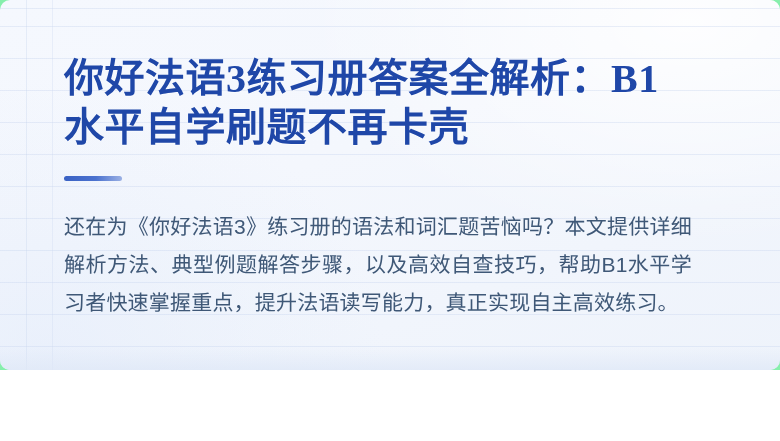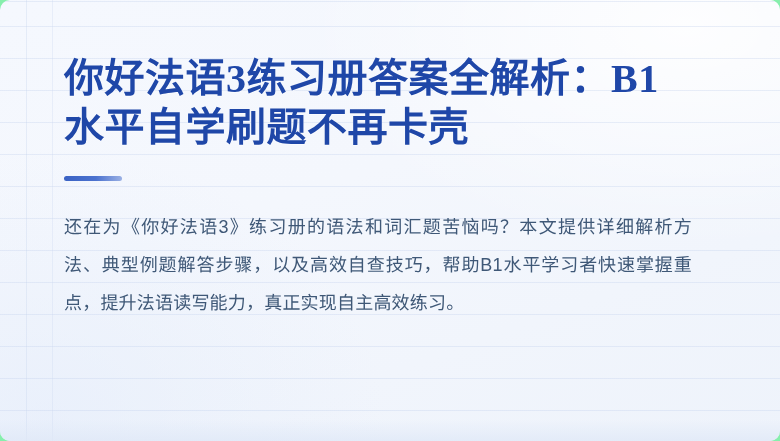--- a/index.html
+++ b/index.html
@@ -8,21 +8,21 @@
     padding: 0;
     background: #ffffff;
   }
   body {
     font-family: "Liberation Sans", "DejaVu Sans", sans-serif;
   }
 
   .canvas {
     position: relative;
     width: 780px;
-    height: 441px;
+    height: 370px;
     overflow: hidden;
     background: #86efac;
   }
 
   
   .cover-card {
     position: absolute;
     inset: 0;
     border-radius: 10px;
     overflow: hidden;
@@ -100,21 +100,21 @@
     height: 5px;
     border-radius: 3px;
     background: linear-gradient(to right, #3a62c4 0%, #4b72cf 55%, #9ab0e4 100%);
   }
 
   .cover-summary {
     margin: 0;
     margin-top: 27px;
     width: 628px;
     font-family: "Liberation Sans", "DejaVu Sans", sans-serif;
-    font-size: 18px;
+    font-size: 21px;
     line-height: 38px;
     letter-spacing: 0.2px;
     color: #3f5877;
     text-align: justify;
     text-justify: inter-ideograph;
   }
 </style>
 </head>
 <body>
 

